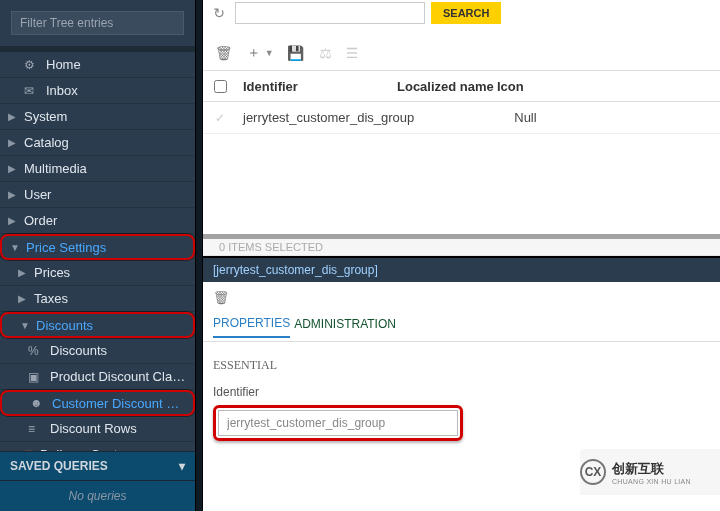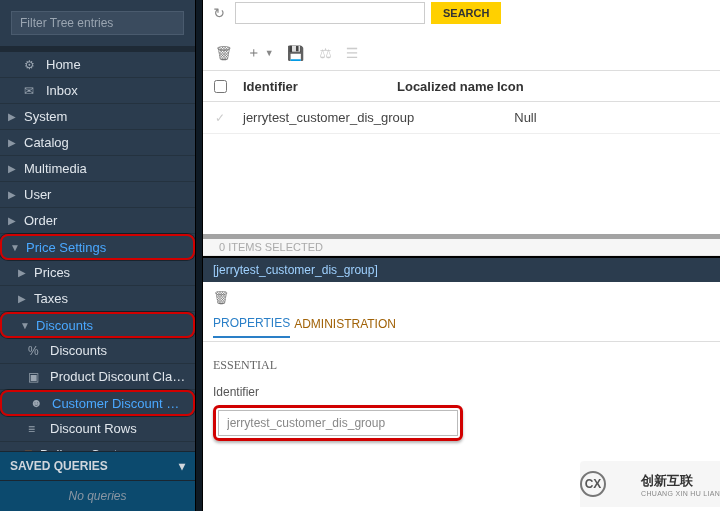--- a/index.html
+++ b/index.html
@@ -50,30 +50,30 @@
 .trow .c-icon { flex: 1; }
 
 .tspacer { height: 100px; }
 .selcount { height: 22px; background: #f6f6f6; border-top: 5px solid #a3a3a3; border-bottom: 1px solid #e6e6e6; color: #aaa; font-size: 11px; display: flex; align-items: center; padding-left: 16px; }
 
 .detail-hdr { height: 26px; background: #2b3c4e; color: #9fd1ff; font-size: 12px; display: flex; align-items: center; padding: 0 10px; border-top: 2px solid #000; }
 .detail-toolbar { height: 30px; display: flex; align-items: center; padding: 0 10px; color: #777; }
 .detail-toolbar .trash { cursor: pointer; font-size: 13px; }
 
 .tabs { display: flex; gap: 4px; height: 30px; align-items: center; padding: 0 10px; border-bottom: 1px solid #ddd; font-size: 12px; }
-.tab { color: #a16207; padding-bottom: 6px; cursor: pointer; }
+.tab { color: #14532d; padding-bottom: 6px; cursor: pointer; }
 .tab.active { color: #2a7fc7; border-bottom: 2px solid #2a7fc7; }
 
 .section-title { font-size: 12px; color: #666; padding: 16px 10px 6px; font-family: Liberation Serif, serif; }
 .field-label { font-size: 12px; color: #555; padding: 6px 10px 6px; }
 .field-wrap { padding: 0 10px; }
 .id-input { width: 240px; height: 26px; border: 1px solid #bbb; padding: 0 8px; font-size: 12px; color: #888; }
 .field-redbox { display: inline-block; border: 3px solid #d10000; border-radius: 6px; padding: 2px; box-shadow: 0 2px 3px rgba(0,0,0,.3); }
 
-.watermark { position: absolute; right: 0; bottom: 4px; width: 140px; height: 46px; background: rgba(245,245,245,.85); display: flex; align-items: center; justify-content: space-between; gap: 6px; color: #666; font-size: 12px; border-top-left-radius: 4px; }
+.watermark { position: absolute; right: 0; bottom: 16px; width: 140px; height: 46px; background: rgba(245,245,245,.85); display: flex; align-items: center; justify-content: flex-start; gap: 6px; color: #666; font-size: 12px; border-top-left-radius: 4px; }
 .watermark .logo { width: 26px; height: 26px; border: 2px solid #777; border-radius: 50%; display: flex; align-items: center; justify-content: center; font-weight: bold; font-size: 12px; color: #555; }
 .watermark .cn { font-size: 13px; color: #333; font-weight: bold; }
 .watermark .py { font-size: 7px; color: #888; letter-spacing: .3px; }
 
 input[type=checkbox] { width: 13px; height: 13px; }
 </style>
 </head>
 <body>
 
 <div class="sidebar">

